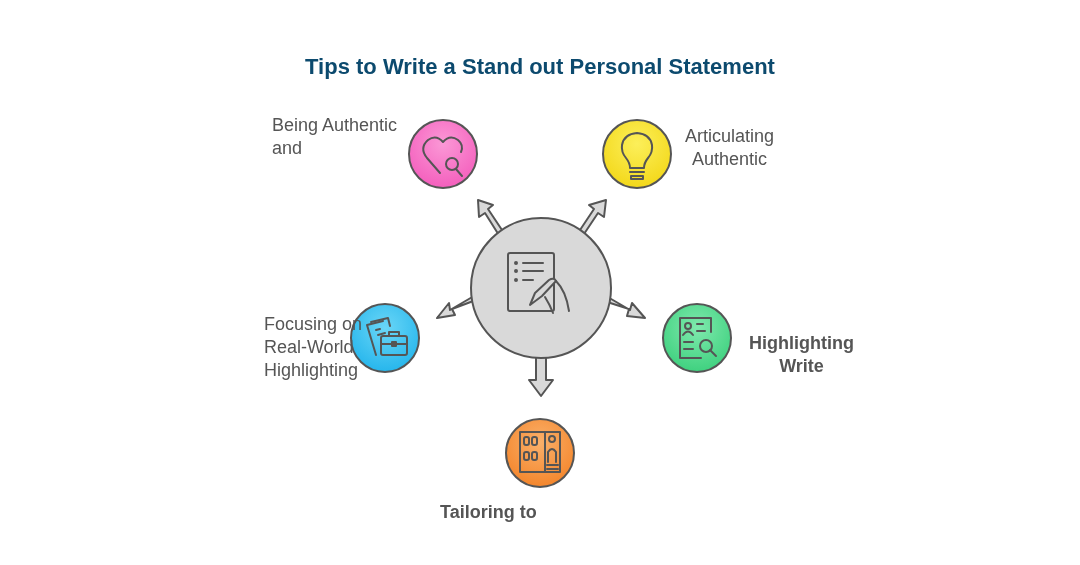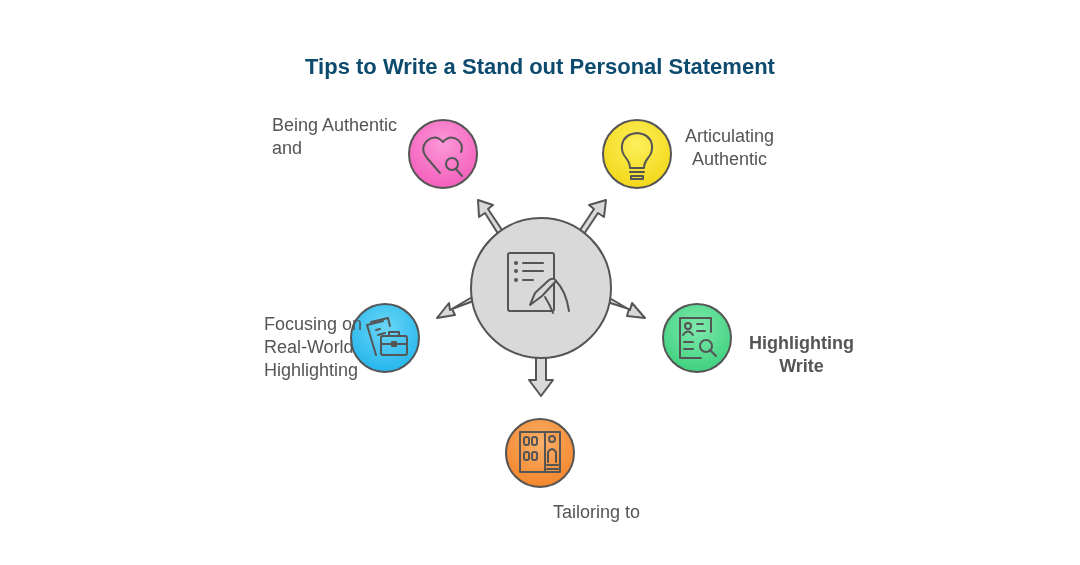--- a/index.html
+++ b/index.html
@@ -5,21 +5,21 @@
     html, body { margin: 0; padding: 0; background: #ffffff; }
     body { width: 1080px; height: 565px; position: relative; overflow: hidden;
            font-family: "Liberation Sans", "DejaVu Sans", sans-serif; }
     .title { position: absolute; left: 0; width: 1080px; top: 54px; text-align: center;
              font-weight: bold; font-size: 22px; color: #0c4a6e; }
     .diagram { position: absolute; left: 0; top: 0; }
     .label { position: absolute; font-size: 18px; color: #555555; line-height: 23px; }
     .label span { display: block; }
     .right { text-align: left; }
     .left { text-align: center; }
-    .center { text-align: right; }
+    .center { text-align: left; font-weight: bold; }
   </style>
 </head>
 <body>
 
 <div class="title">Tips to Write a Stand out Personal Statement</div>
 
 <svg class="diagram" width="1080" height="565" viewBox="0 0 1080 565">
   <defs>
     <radialGradient id="gPink" cx="50%" cy="35%" r="65%">
         <stop offset="0" stop-color="#fb98d6"></stop>

